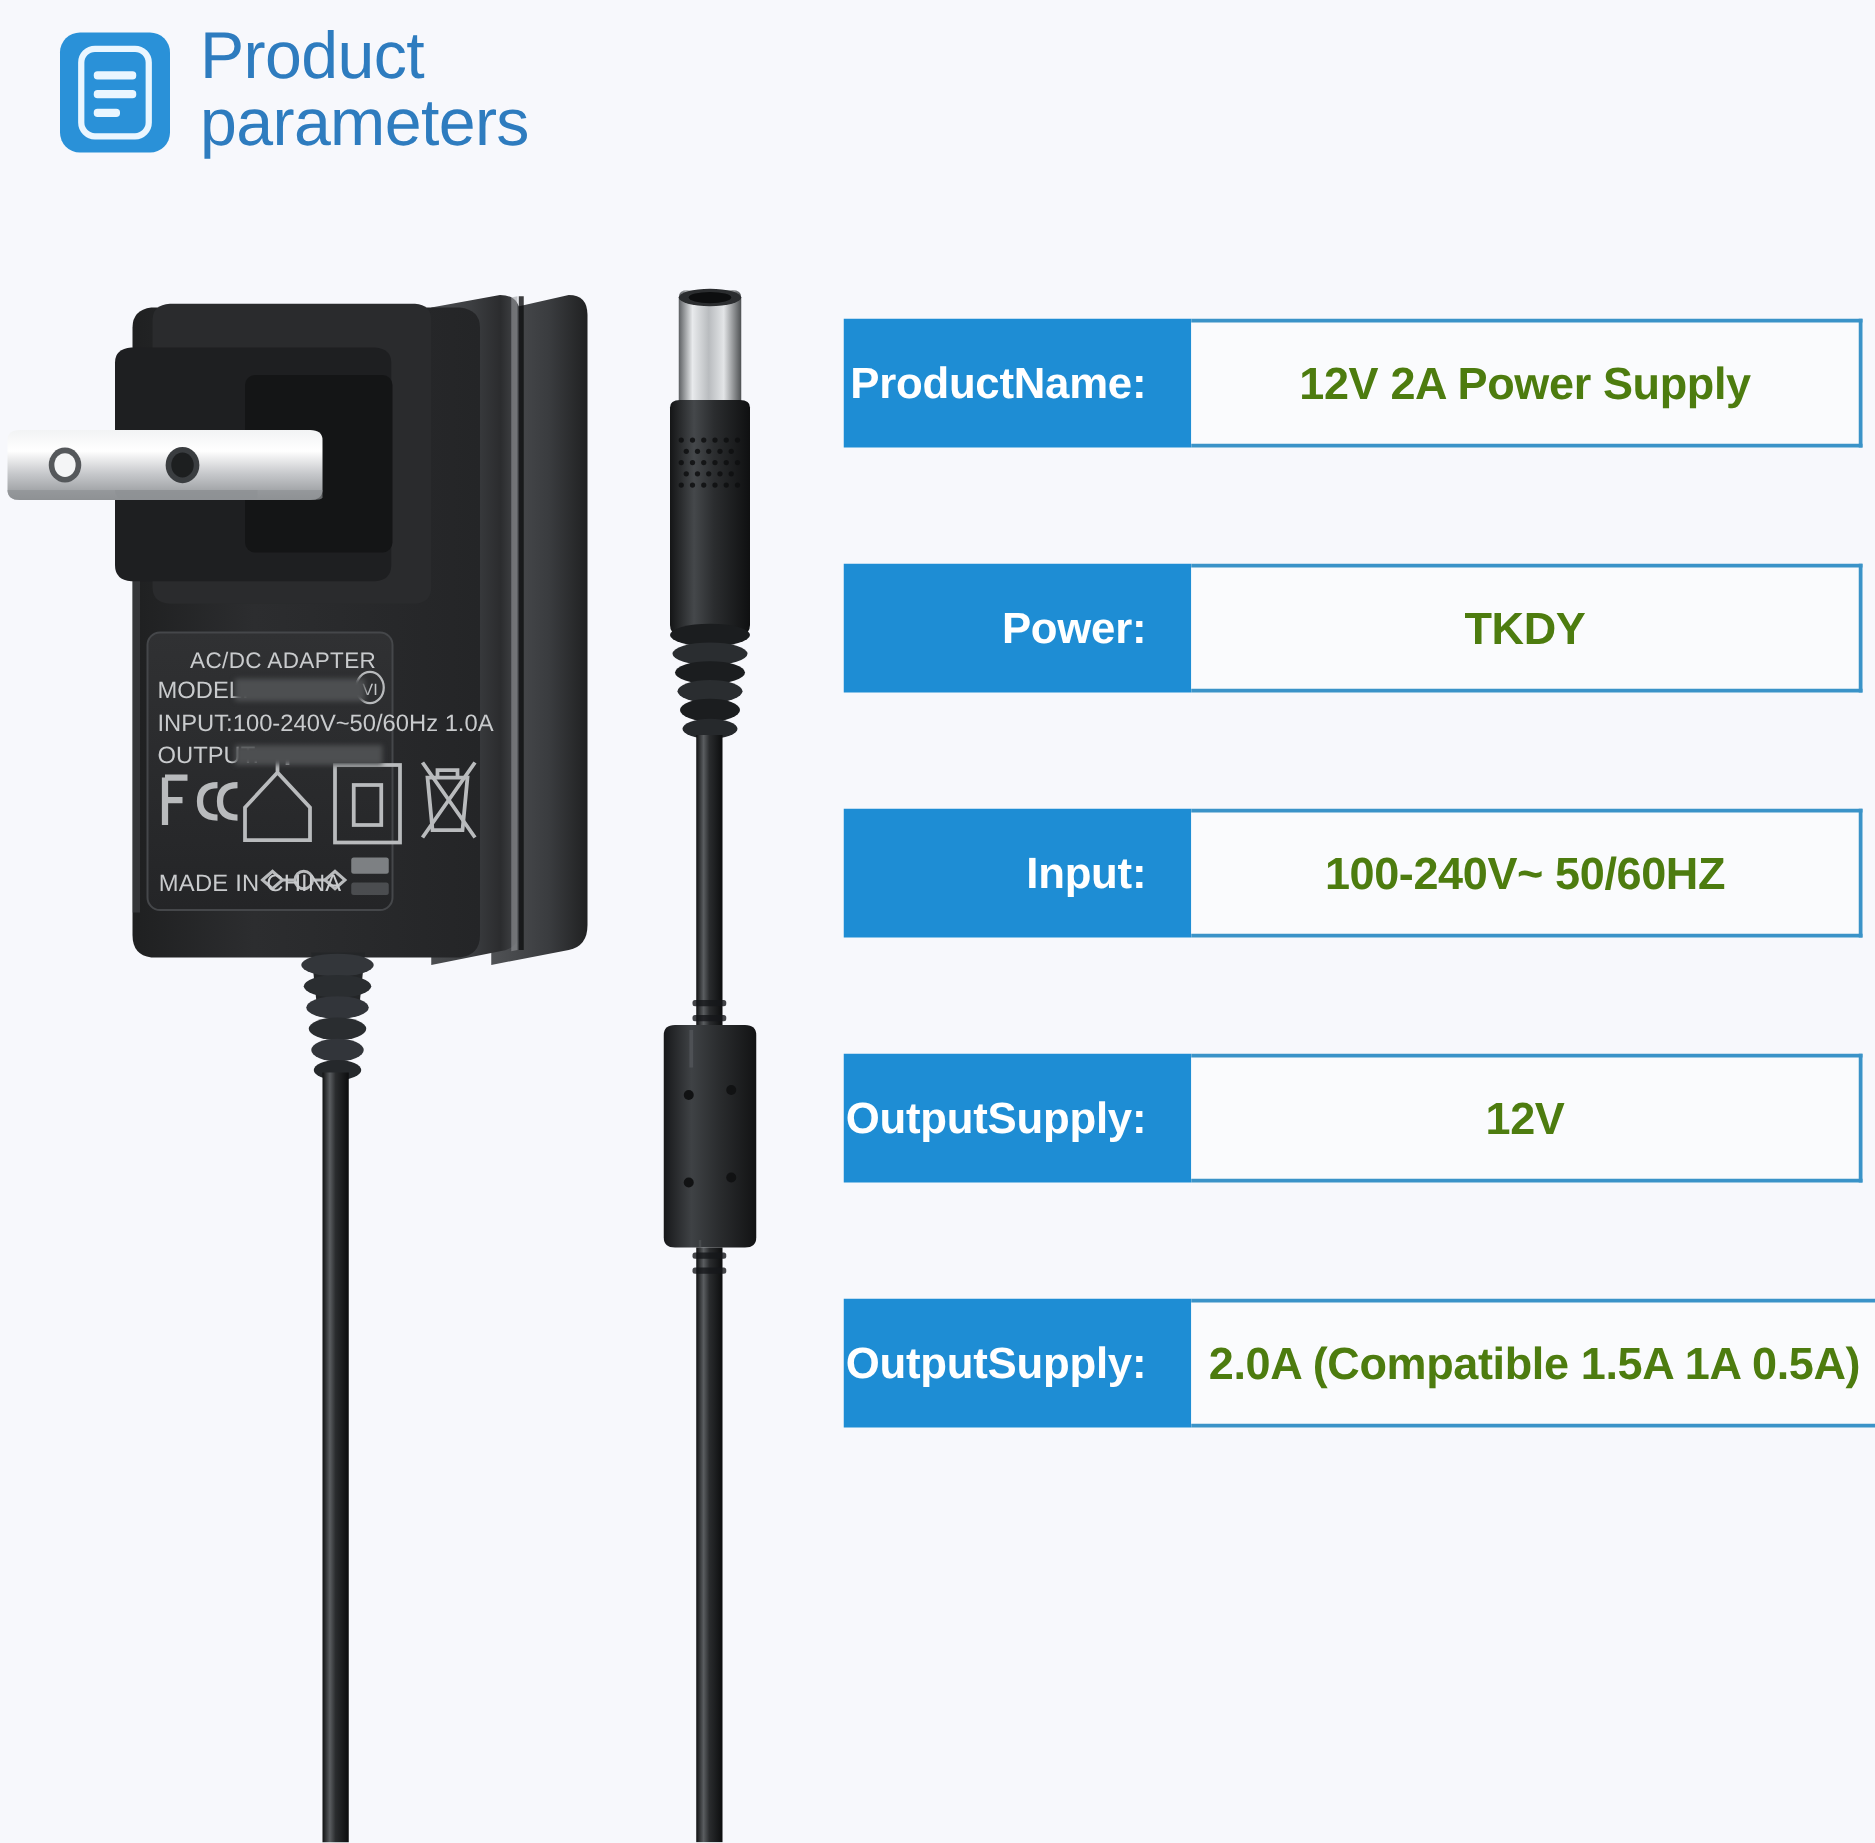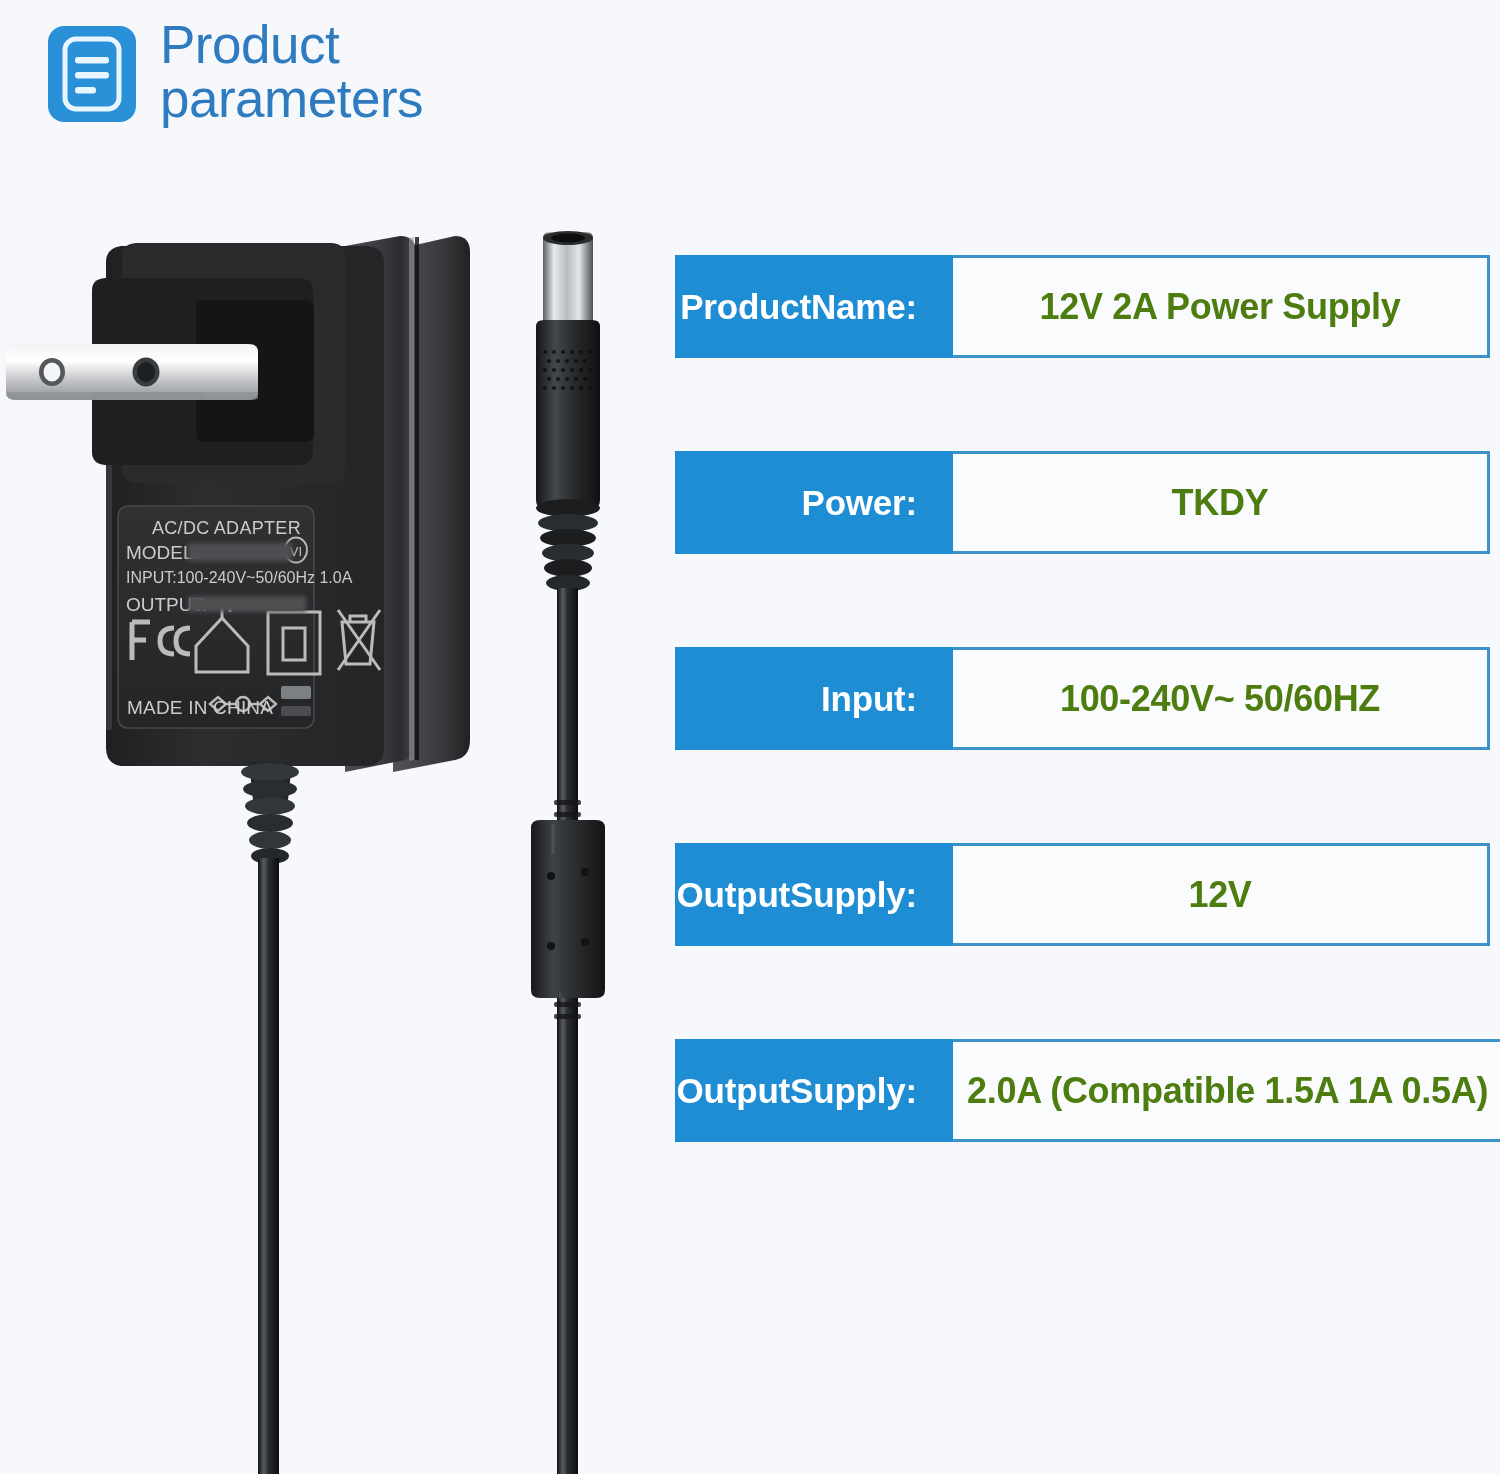--- a/index.html
+++ b/index.html
@@ -37,21 +37,21 @@
     padding: 0 14px; white-space: nowrap;
   }
 
   
   .adapter { position: absolute; left: 0; top: 0; width: 660px; height: 1446px; }
 
   
   .lbl { position: absolute; color: #c9cbcd; font-family: "Liberation Sans", sans-serif; white-space: nowrap; }
   .lbl-title { left: 152px; top: 518px; font-size: 18px; letter-spacing: 0.3px; }
   .lbl-model { left: 126px; top: 542px; font-size: 19px; }
-  .lbl-input { left: 126px; top: 569px; font-size: 16px; }
+  .lbl-input { left: 126px; top: 569px; font-size: 19px; }
   .lbl-output { left: 126px; top: 594px; font-size: 19px; }
   .lbl-made { left: 127px; top: 697px; font-size: 19px; letter-spacing: 0.2px; }
   .redact { position: absolute; background: #4d4f51; border-radius: 1px; filter: blur(2.2px); }
 </style>
 </head>
 <body>
 
 <div class="page">
 
   <div class="header">

